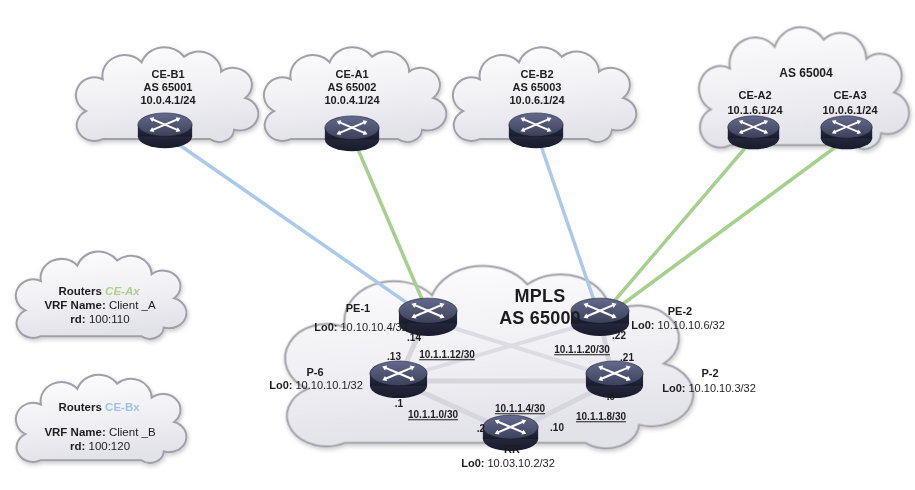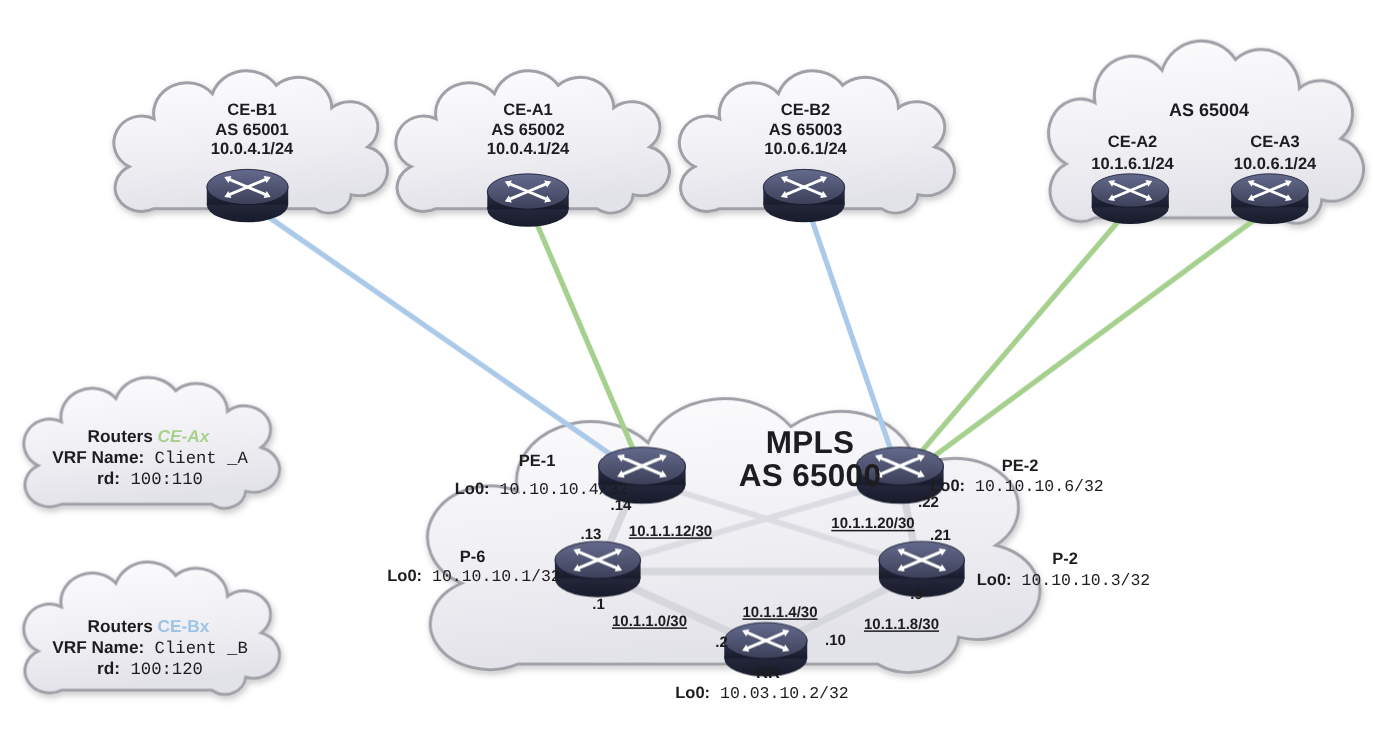--- a/index.html
+++ b/index.html
@@ -2,27 +2,27 @@
 <html><head>
 <meta charset="utf-8">
 <style>
   html,body{margin:0;padding:0;background:#ffffff;}
   .stage{position:relative;width:915px;height:490px;background:#ffffff;overflow:hidden;
          font-family:"Liberation Sans", sans-serif;border-radius:29px;}
   .stage svg{position:absolute;left:0;top:0;}
   .labels{position:absolute;left:0;top:0;width:100%;height:100%;}
   .lb{position:absolute;transform:translate(-50%,-50%);white-space:pre;color:#1d1d1f;
       font-weight:700;font-size:11px;line-height:1.15;text-align:center;}
-  .lb .v{font-weight:400;font-family:Liberation Mono, monospace;}
+  .lb .v{font-weight:400;}
   .lb .b{font-weight:700;margin-top:16px;}
   .sz10{font-size:10px;}
   .sz105{font-size:10px;text-decoration:underline;}
   .sz115{font-size:11.5px;}
   .sz12{font-size:12px;}
-  .mplsTitle{font-size:21px;letter-spacing:.2px;padding-left:46px;}
+  .mplsTitle{font-size:18px;letter-spacing:.2px;padding-left:46px;}
   .ga{color:#a9d18e;font-style:italic;}
   .gb{color:#9dc3e6;}
 </style>
 </head>
 <body>
 
 <div class="stage">
 
   <svg width="915" height="490" viewBox="0 0 915 490">
     <defs>
@@ -119,21 +119,21 @@
     <div class="lb sz12" style="left:806px;top:74px">AS 65004</div>
     <div class="lb" style="left:755px;top:95px">CE-A2</div>
     <div class="lb" style="left:755px;top:110px">10.1.6.1/24</div>
     <div class="lb" style="left:850px;top:95px">CE-A3</div>
     <div class="lb" style="left:850px;top:110px">10.0.6.1/24</div>
 
     <div class="lb sz115" style="left:99px;top:292px"><span class="b">Routers </span><span class="b ga">CE-Ax</span></div>
     <div class="lb sz115" style="left:100px;top:306px"><span class="b">VRF Name:</span><span class="v"> Client _A</span></div>
     <div class="lb sz115" style="left:100px;top:320px"><span class="b">rd:</span><span class="v"> 100:110</span></div>
 
-    <div class="lb sz115" style="left:99px;top:419px"><span class="b">Routers </span><span class="b gb">CE-Bx</span></div>
+    <div class="lb sz115" style="left:99px;top:408px"><span class="b">Routers </span><span class="b gb">CE-Bx</span></div>
     <div class="lb sz115" style="left:100px;top:433px"><span class="b">VRF Name:</span><span class="v"> Client _B</span></div>
     <div class="lb sz115" style="left:100px;top:447px"><span class="b">rd:</span><span class="v"> 100:120</span></div>
 
     <div class="lb mplsTitle" style="left:517px;top:296px">MPLS</div>
     <div class="lb mplsTitle" style="left:517px;top:318px">AS 65000</div>
 
     <div class="lb" style="left:358px;top:308px">PE-1</div>
     <div class="lb" style="left:361px;top:327px"><span class="b">Lo0:</span><span class="v"> 10.10.10.4/32</span></div>
 
     <div class="lb" style="left:680px;top:311px">PE-2</div>

